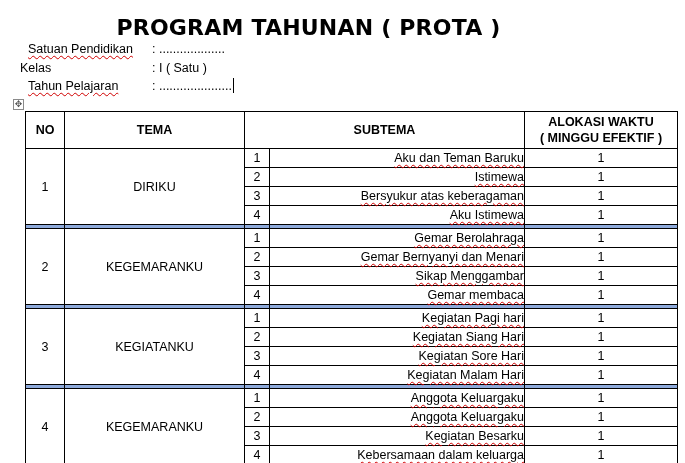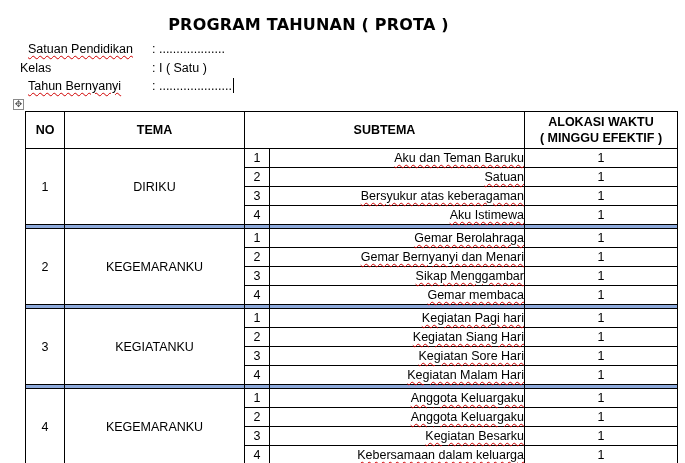--- a/index.html
+++ b/index.html
@@ -1,19 +1,19 @@
 <!DOCTYPE html>
 <html><head>
   <meta charset="utf-8">
   <style>
     html, body { margin:0; padding:0; background:#ffffff; }
     body { width:685px; height:463px; overflow:hidden; position:relative;
            font-family:"Liberation Sans", sans-serif; color:#000; }
     .title { position:absolute; left:0; top:15px; width:597px; text-align:center;
-             font-family:"DejaVu Sans", sans-serif; font-weight:bold; font-size:16px;
+             font-family:"DejaVu Sans", sans-serif; font-weight:bold; font-size:22px;
              letter-spacing:0.2px; padding-left:20px; box-sizing:border-box; }
     .meta { position:absolute; left:20px; font-size:12.5px; line-height:16px; }
     .meta .lbl { position:absolute; left:0; white-space:nowrap; }
     .meta .val { position:absolute; left:132px; white-space:nowrap; }
     .squig { text-decoration: underline wavy #d00000; text-decoration-thickness:1px;
              text-underline-offset:2px;margin-left:8px; }
     .cursor { display:inline-block; width:1px; height:15px; background:#000;
               vertical-align:-3px; margin-left:1px; }
     .move-handle { position:absolute; left:13px; top:99px; width:9px; height:9px;
                    border:1px solid #8a8a8a; font-size:9px; line-height:9px;
@@ -36,21 +36,21 @@
 
 <div class="meta" style="top:41px;">
   <span class="lbl squig-first"><span class="squig">Satuan Pendidikan</span></span>
   <span class="val">: ...................</span>
 </div>
 <div class="meta" style="top:60px;">
   <span class="lbl">Kelas</span>
   <span class="val">: I ( Satu )</span>
 </div>
 <div class="meta" style="top:78px;">
-  <span class="lbl"><span class="squig">Tahun Bernyanyi</span></span>
+  <span class="lbl"><span class="squig">Tahun Pelajaran</span></span>
   <span class="val"><span>: .....................</span><span class="cursor"></span></span>
 </div>
 
 <div class="move-handle">✥</div>
 
 <table class="prota">
   <colgroup>
     <col style="width:39px">
       <col style="width:180px">
       <col style="width:24px">
@@ -71,21 +71,21 @@
   <tbody id="tbody">
       <tr class="item">
         <td class="c" rowspan="4">1</td>
         <td class="c" rowspan="4">DIRIKU</td>
         <td class="num">1</td>
         <td class="sub"><span class="squig">Aku dan Teman Baruku</span></td>
         <td class="c">1</td>
       </tr>
       <tr class="item">
         <td class="num">2</td>
-        <td class="sub"><span class="squig">Satuan</span></td>
+        <td class="sub"><span class="squig">Istimewa</span></td>
         <td class="c">1</td>
       </tr>
       <tr class="item">
         <td class="num">3</td>
         <td class="sub"><span class="squig">Bersyukur atas keberagaman</span></td>
         <td class="c">1</td>
       </tr>
       <tr class="item">
         <td class="num">4</td>
         <td class="sub"><span class="squig">Aku Istimewa</span></td>

